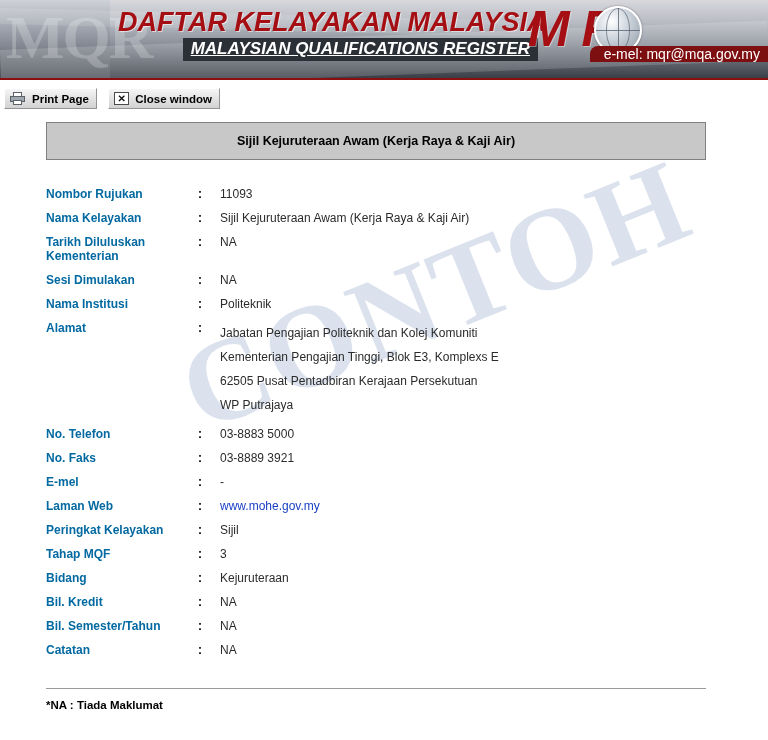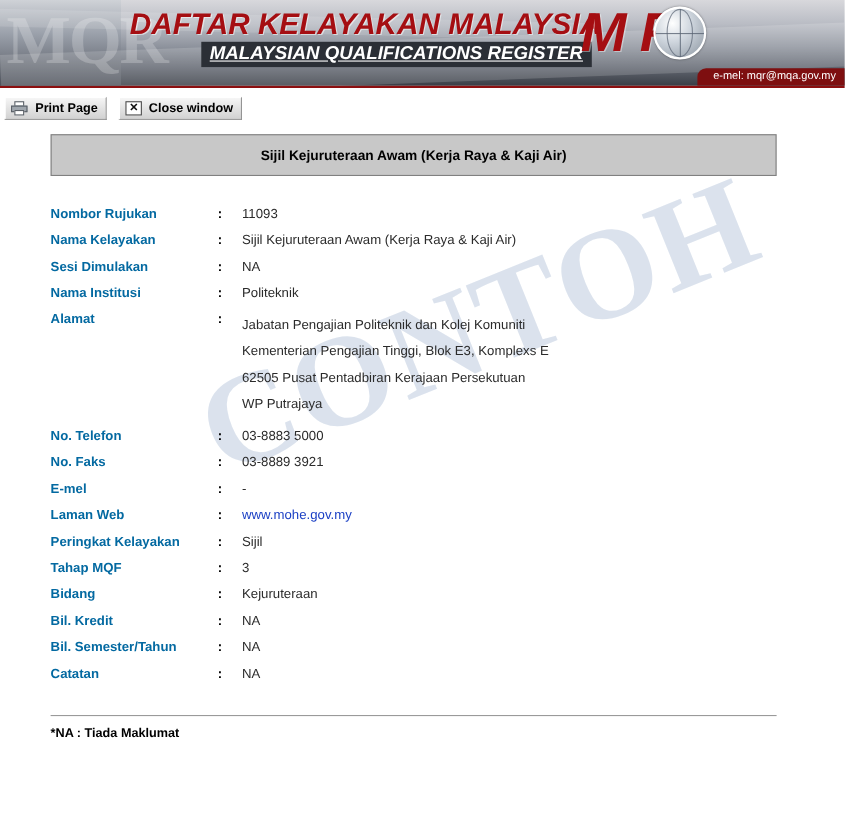--- a/index.html
+++ b/index.html
@@ -140,24 +140,24 @@
     position: absolute;
     left: 22%; top: 0;
     width: 56%; height: 100%;
     border: 1px solid rgba(90,100,115,0.7);
     border-radius: 50%;
     box-sizing: border-box;
   }
   .email-bar {
     position: absolute;
     right: 0;
-    bottom: 0;
+    bottom: 16px;
     background: #7e0f10;
     color: #ffffff;
-    font-size: 10px;
+    font-size: 14px;
     padding: 2px 8px 2px 14px;
     line-height: 12px;
     white-space: nowrap;
     border-top-left-radius: 8px;
   }
 
   
   .toolbar {
     position: relative;
     height: 34px;
@@ -349,20 +349,25 @@
         <td class="label">Nombor Rujukan</td>
         <td class="colon">:</td>
         <td class="value">11093</td>
       </tr>
       <tr>
         <td class="label">Nama Kelayakan</td>
         <td class="colon">:</td>
         <td class="value">Sijil Kejuruteraan Awam (Kerja Raya &amp; Kaji Air)</td>
       </tr>
       <tr>
+        <td class="label">Tarikh Diluluskan Kementerian</td>
+        <td class="colon">:</td>
+        <td class="value">NA</td>
+      </tr>
+      <tr>
         <td class="label">Sesi Dimulakan</td>
         <td class="colon">:</td>
         <td class="value">NA</td>
       </tr>
       <tr>
         <td class="label">Nama Institusi</td>
         <td class="colon">:</td>
         <td class="value">Politeknik</td>
       </tr>
       <tr>

